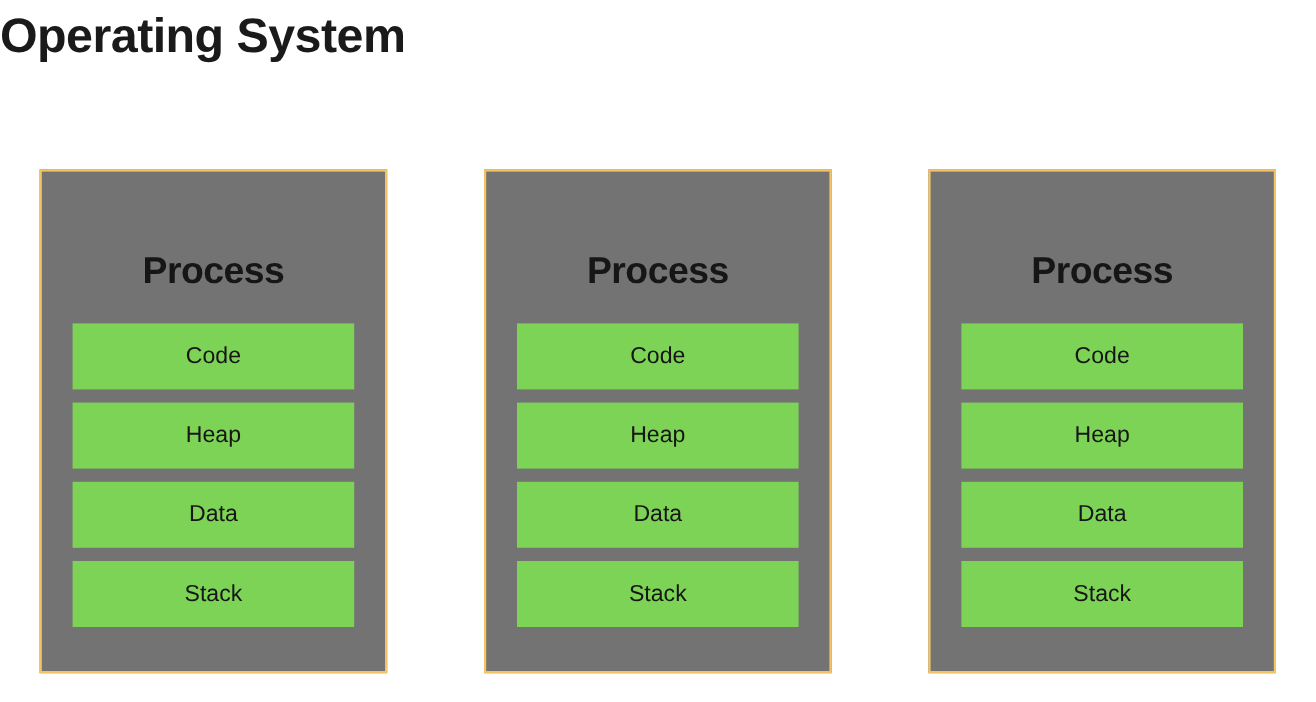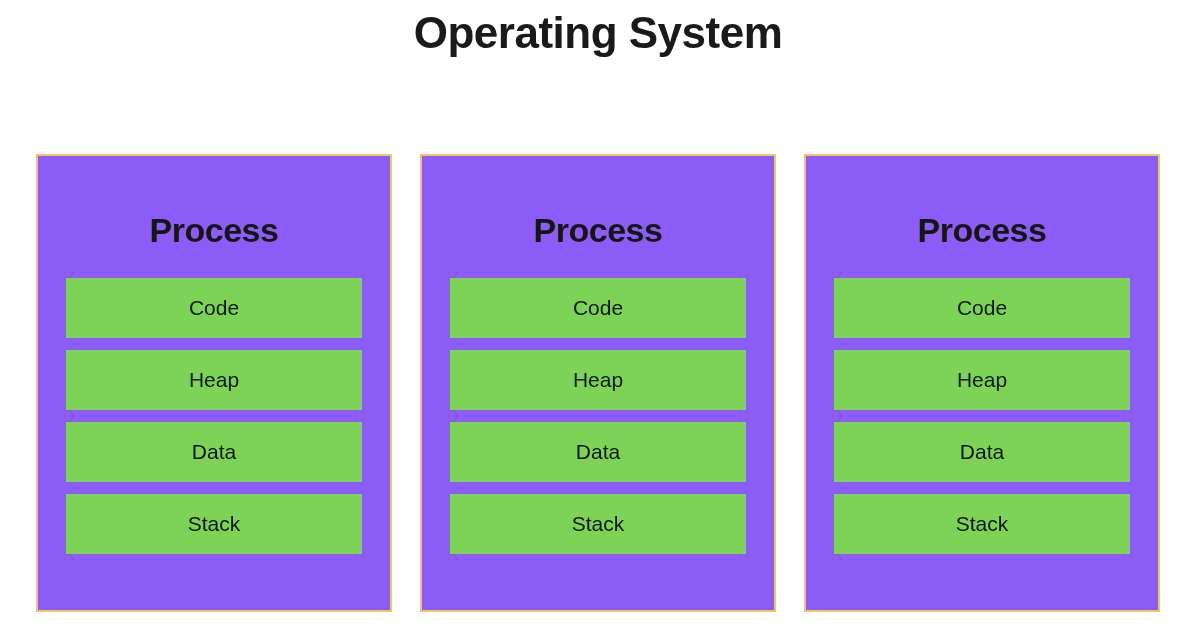--- a/index.html
+++ b/index.html
@@ -12,37 +12,36 @@
     height: 638px;
     overflow: hidden;
     font-family: "Liberation Sans", "DejaVu Sans", sans-serif;
     color: #111111;
   }
   .diagram-title {
     margin: 8px 0 0 0;
     font-size: 44px;
     line-height: 49px;
     font-weight: bold;
-    text-align: center;
     letter-spacing: -0.5px;
     color: #1a1a1a;
   }
   .process-row {
     margin-top: 97px;
     padding: 0 36px;
     display: flex;
     justify-content: space-between;
   }
   .process-box {
     box-sizing: border-box;
-    width: 356px;
+    width: 316px;
     height: 458px;
-    background: #8b5cf6;
+    background: #737373;
     border: 2px solid #f4c463;
-    padding: 0 28px;
+    padding: 16px 28px;
   }
   .process-title {
     margin-top: 52px;
     height: 44px;
     line-height: 44px;
     font-size: 34px;
     font-weight: bold;
     text-align: center;
     letter-spacing: -0.5px;
     color: #161616;

